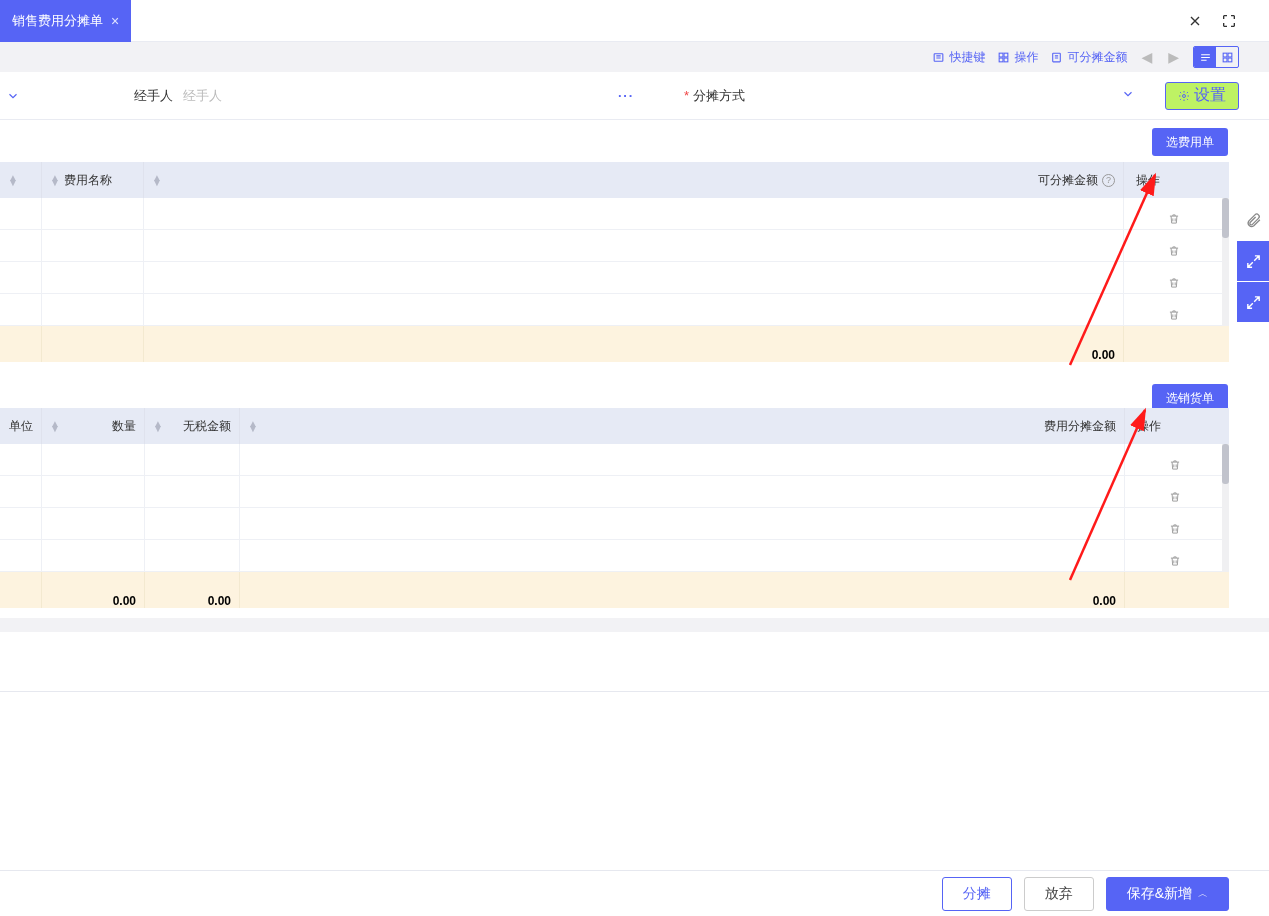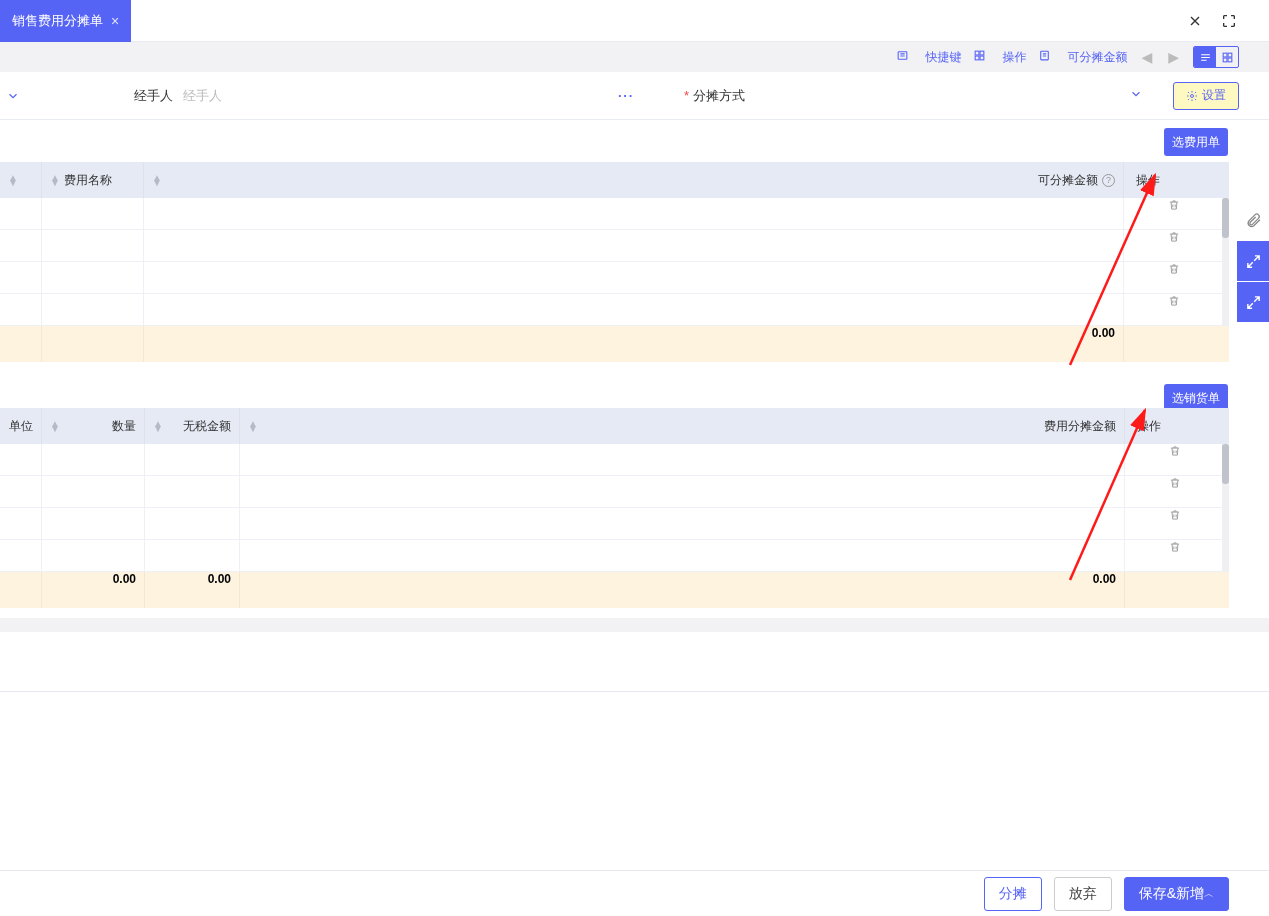--- a/index.html
+++ b/index.html
@@ -8,53 +8,53 @@
   
   .tabbar { height: 42px; background: #fff; border-bottom: 1px solid #e9ebf2; display: flex; align-items: stretch; position: relative; }
   .tab { background: #5664f5; color: #fff; font-size: 13px; display: flex; align-items: center; padding: 0 12px; height: 42px; }
   .tab-close { margin-left: 8px; font-size: 14px; cursor: pointer; color: #dfe3ff; }
   .tabbar-right { margin-left: auto; display: flex; align-items: center; padding-right: 30px; gap:14px; }
   .icon-btn { width: 20px; height: 20px; display:flex; align-items:center; justify-content:center; color:#333; cursor:pointer; }
   .icon-btn svg { width: 16px; height: 16px; }
 
   
   .toolbar-strip { height: 30px; background: #f2f2f5; display:flex; align-items:center; justify-content:flex-end; padding-right:30px; gap:12px; font-size:12px; color:#5664f5; }
-  .tool-link { display:flex; gap:16px; cursor:pointer; color:#5664f5; }
+  .tool-link { display:flex; align-items:center; gap:4px; cursor:pointer; color:#5664f5; }
   .tool-link svg { width:13px; height:13px; }
   .nav-arrow { color:#bbb; font-size:14px; padding:0 2px; cursor:pointer; }
   .view-toggle { display:flex; border:1px solid #5664f5; border-radius:2px; overflow:hidden; height:22px; }
   .view-toggle .vt { width:22px; display:flex; align-items:center; justify-content:center; color:#5664f5; cursor:pointer; }
   .view-toggle .vt.active { background:#5664f5; color:#fff; }
   .view-toggle svg { width:13px; height:13px; }
 
   
   .form-row { height: 48px; display:flex; align-items:center; padding: 0 30px 0 0; position:relative; border-bottom:1px solid #e9ebf2; }
   .chevron-field { width:30px; display:flex; align-items:center; justify-content:flex-start; color:#5664f5; padding-left:6px; }
   .fld { display:flex; align-items:center; font-size:13px; color:#333; }
   .fld.handler { margin-left:104px; width:500px; position:relative; }
   .fld-label { color:#333; margin-right:10px; }
   .fld-input { border:none; outline:none; font-size:13px; color:#333; flex:1; background:transparent; }
   .fld-input::placeholder { color:#bbb; }
   .fld .dots { color:#5664f5; position:absolute; right:0; font-weight:bold; letter-spacing:1px; cursor:pointer; }
   .fld.method { margin-left:50px; flex:1; position:relative; }
   .req { color:#f04646; margin-right:4px; }
   .fld .chev { position:absolute; right:0; color:#5664f5; cursor:pointer; }
-  .settings-btn { border:1px solid #5664f5; color:#5664f5; background:#fef9c3; border-radius:3px; font-size:12px; height:28px; padding:4px 12px; display:flex; align-items:center; gap:4px; cursor:pointer; margin-left:30px; }
+  .settings-btn { border:1px solid #5664f5; color:#5664f5; background:#bef264; border-radius:3px; font-size:16px; height:28px; padding:4px 12px; display:flex; align-items:center; gap:4px; cursor:pointer; margin-left:30px; }
   .settings-btn svg { width:12px; height:12px; }
 
   
   .section { position:relative; padding-top:42px; margin-bottom:10px; }
-  .pill-btn { position:absolute; top:8px; right:41px; background:#5664f5; color:#fff; font-size:12px; border:none; border-radius:3px; height:28px; padding:0 8px; cursor:pointer; }
+  .pill-btn { position:absolute; top:8px; right:41px; background:#5664f5; color:#fff; font-size:12px; border:none; border-radius:3px; height:28px; padding:0 14px; cursor:pointer; }
   .tbl { width: 1229px; margin-left:0; position:relative; }
   .thead { display:flex; background:#e6eaf5; height:36px; align-items:center; font-size:12px; color:#333; }
   .th { border-right:1px solid #dfe2ed; height:100%; display:flex; align-items:center; padding:0 8px; position:relative; }
   .th .sort { color:#b5b9c8; margin-right:4px; font-size:10px; display:flex; flex-direction:column; line-height:5px; }
   .th .info { margin-left:4px; width:13px; height:13px; border:1px solid #999; border-radius:50%; font-size:9px; display:flex; align-items:center; justify-content:center; color:#999; }
   .row { display:flex; height:32px; border-bottom:1px solid #eef0f5; font-size:12px; }
-  .cell { border-right:1px solid #eef0f5; height:100%; display:flex; align-items:flex-start; padding:0 8px; }
+  .cell { border-right:1px solid #eef0f5; height:100%; display:flex; align-items:flex-end; padding:0 8px; }
   .del-icon { color:#999; cursor:pointer; }
   .del-icon svg { width:14px; height:14px; }
   .sumrow { display:flex; height:36px; background:#fdf3df; font-size:12px; font-weight:600; }
   .sumrow .cell { border-right:1px solid #f3e9d0; justify-content:flex-end; }
 
   
   .t1-c0 { width:42px; }
   .t1-c1 { width:102px; }
   .t1-c2 { width:980px; justify-content:flex-end; }
   .t1-c3 { width:100px; justify-content:center; }
@@ -66,24 +66,24 @@
   .t2-c1 { width:103px; justify-content:flex-end; }
   .t2-c2 { width:95px; justify-content:flex-end; }
   .t2-c3 { width:885px; justify-content:flex-end; }
   .t2-c4 { width:100px; justify-content:center; }
 
   .gray-gap { height:14px; background:#f2f2f5; }
   .blank-section { height:60px; border-bottom:1px solid #e6e8ef; }
 
   
   .footer { position:absolute; bottom:0; left:0; right:0; height:46px; display:flex; align-items:center; justify-content:flex-end; padding-right:40px; gap:12px; border-top:1px solid #e6e8ef; background:#fff; }
-  .btn { height:34px; padding:0 14px; font-size:14px; border-radius:3px; cursor:pointer; display:flex; align-items:center; }
+  .btn { height:34px; padding:0 20px; font-size:14px; border-radius:3px; cursor:pointer; display:flex; align-items:center; }
   .btn.outline-blue { background:#fff; border:1px solid #5664f5; color:#5664f5; }
   .btn.outline-gray { background:#fff; border:1px solid #ccc; color:#444; }
-  .btn.solid { background:#5664f5; border:1px solid #5664f5; color:#fff; gap:0; }
+  .btn.solid { background:#5664f5; border:1px solid #5664f5; color:#fff; gap:6px; }
   .btn.solid .chev-up { font-size:10px; }
 
   
   .right-rail { position:absolute; right:0; top:200px; display:flex; flex-direction:column; }
   .rail-item { width:32px; height:40px; display:flex; align-items:center; justify-content:center; margin-bottom:1px; }
   .rail-item.plain { color:#888; }
   .rail-item.blue { background:#5664f5; color:#fff; }
   .rail-item svg { width:17px; height:17px; }
 
   

